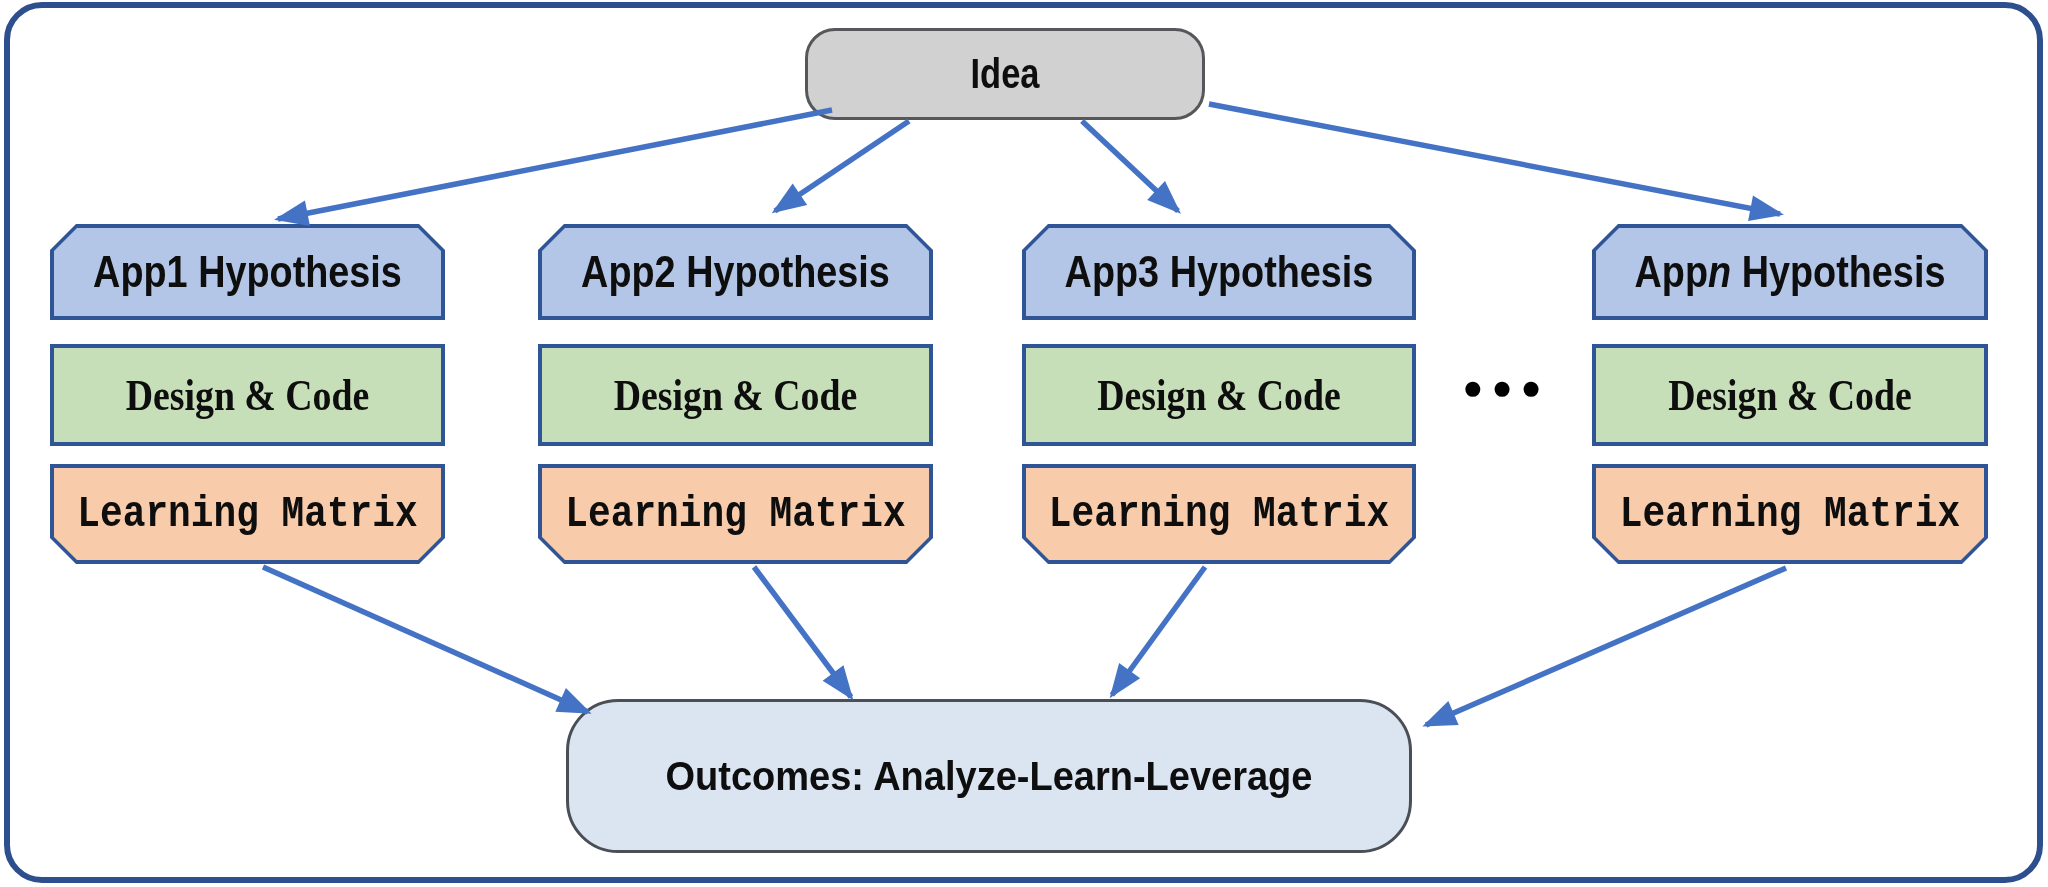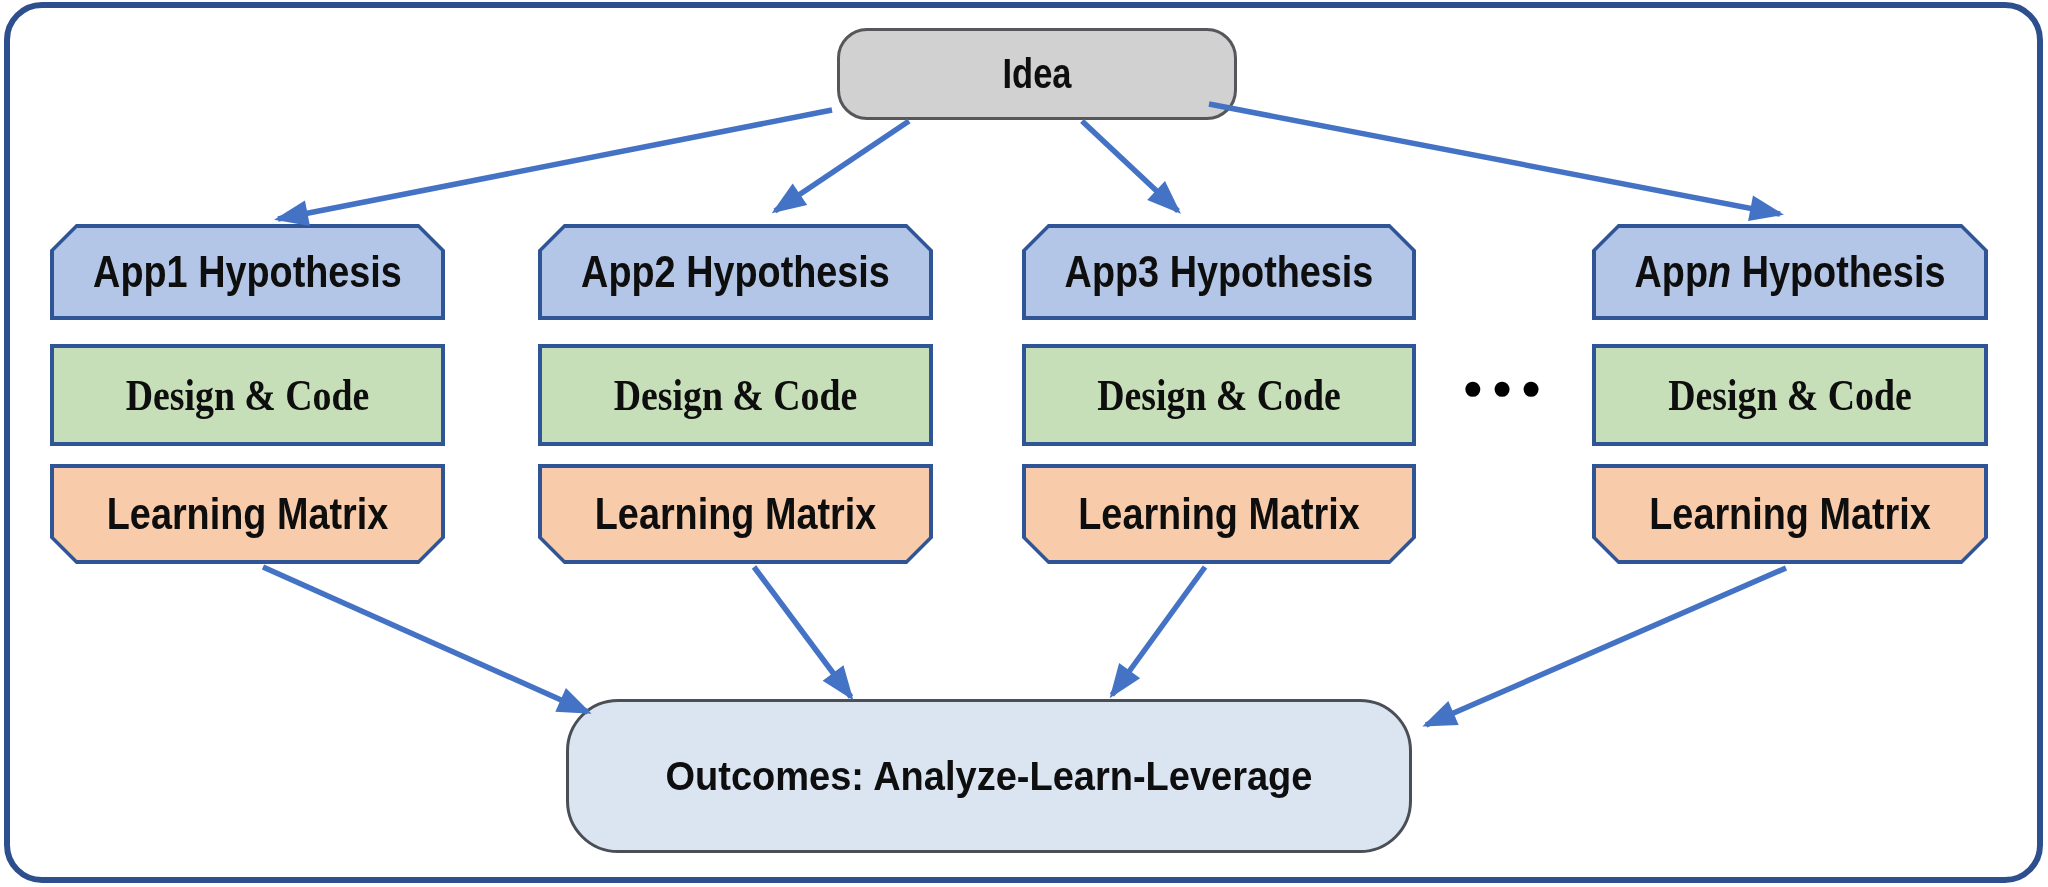--- a/index.html
+++ b/index.html
@@ -29,21 +29,20 @@
   }
   .col-label { font-size: 45px; transform: scaleX(0.84); }
   .italic { font-style: italic; }
 
   
   #idea {
     left: 805px; top: 28px; width: 400px; height: 92px;
     background: var(--idea-fill, #d1d1d1);
     border: 3px solid var(--idea-border, #55575b);
     border-radius: 30px;
-    margin-left: 32px;
   }
   #idea .label { font-size: 42px; transform: scaleX(0.82); }
 
   
   #outcomes {
     left: 566px; top: 699px; width: 846px; height: 154px;
     background: var(--outcomes-fill, #dbe5f2);
     border: 3px solid var(--outcomes-border, #4a4f55);
     border-radius: 52px;
   }
@@ -54,20 +53,21 @@
   .snip .fill { position: absolute; inset: 4px; }
   .snip-top {
     clip-path: polygon(26px 0, calc(100% - 26px) 0, 100% 26px, 100% 100%, 0 100%, 0 26px);
   }
   .snip-top .fill {
     clip-path: polygon(23px 0, calc(100% - 23px) 0, 100% 23px, 100% 100%, 0 100%, 0 23px);
     background: var(--hypothesis-fill, #b4c6e7);
   }
   .snip-bottom {
     clip-path: polygon(0 0, 100% 0, 100% calc(100% - 26px), calc(100% - 26px) 100%, 26px 100%, 0 calc(100% - 26px));
+    font-family: Liberation Mono, monospace;
   }
   .snip-bottom .fill {
     clip-path: polygon(0 0, 100% 0, 100% calc(100% - 23px), calc(100% - 23px) 100%, 23px 100%, 0 calc(100% - 23px));
     background: var(--learning-fill, #f8cbab);
   }
   .design-box {
     border: 4px solid var(--box-border, #2f5597);
     background: var(--design-fill, #c7dfb8);
     font-family: Liberation Serif, serif;
   }

